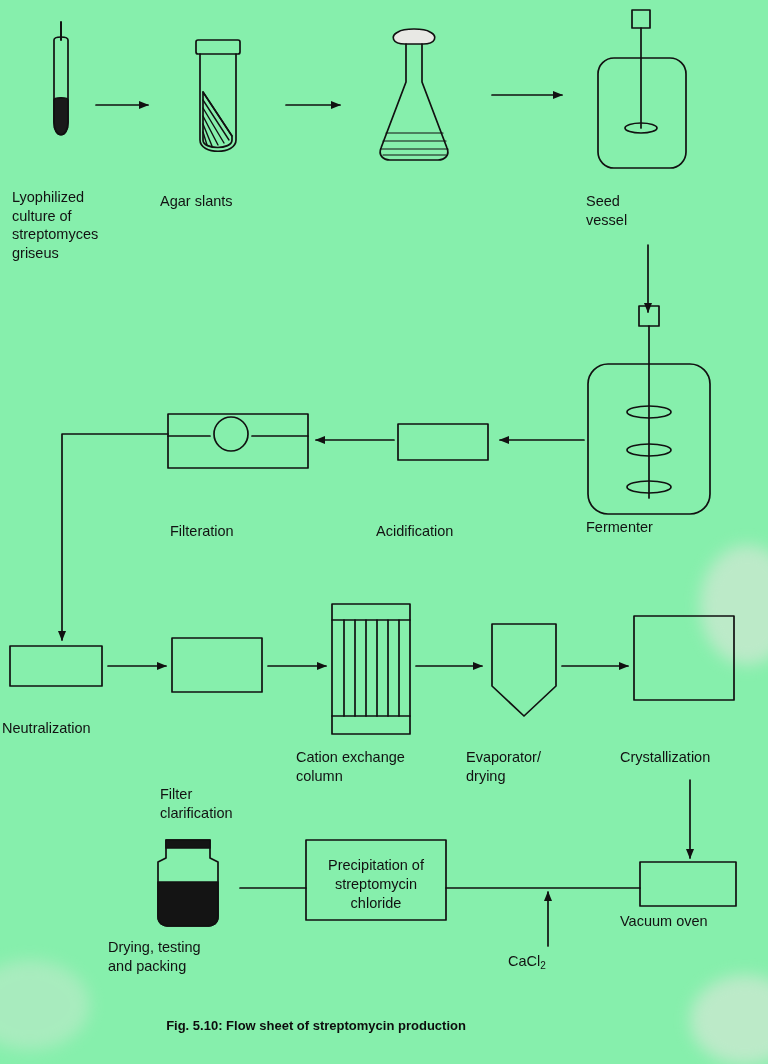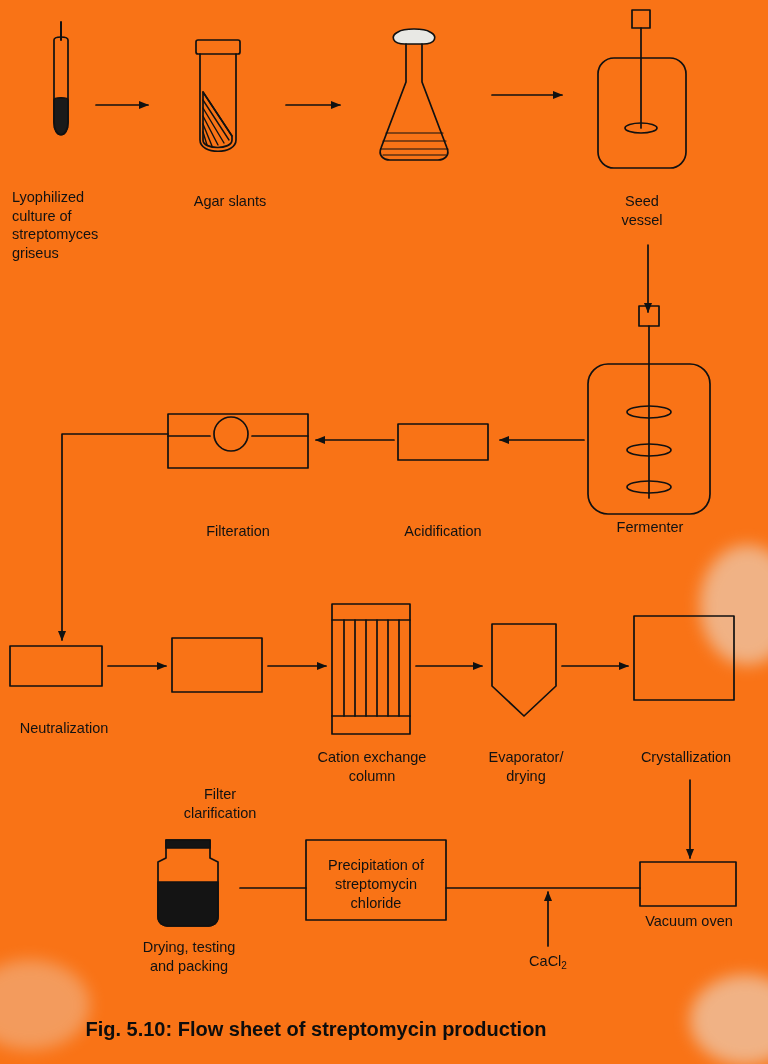--- a/index.html
+++ b/index.html
@@ -13,51 +13,50 @@
     position: relative;
     font-family: "Liberation Sans", sans-serif;
     color: #111111;
     overflow: hidden;
   }
   #sheet {
     position: absolute;
     left: 0; top: 0;
     width: 768px;
     height: 1064px;
-    background: #f97316;
+    background: #86efac;
   }
   
   .blotch {
     position: absolute;
     border-radius: 50%;
     background: #e9e6e0;
     filter: blur(8px);
     opacity: .55;
   }
   svg#flow {
     position: absolute;
     left: 0; top: 0;
     width: 768px;
     height: 1064px;
   }
   .lbl {
     position: absolute;
     font-size: 14.5px;
     line-height: 1.28;
     color: #121212;
-    text-align: center;
     white-space: pre-line;
   }
   .lbl.left { text-align: left; }
   .caption {
     position: absolute;
     left: 0;
     width: 632px;
     text-align: center;
-    font-size: 20px;
+    font-size: 13px;
     font-weight: bold;
     color: #0d0d0d;
   }
   .inbox {
     position: absolute;
     font-size: 14.5px;
     line-height: 1.3;
     text-align: center;
     color: #111;
   }

